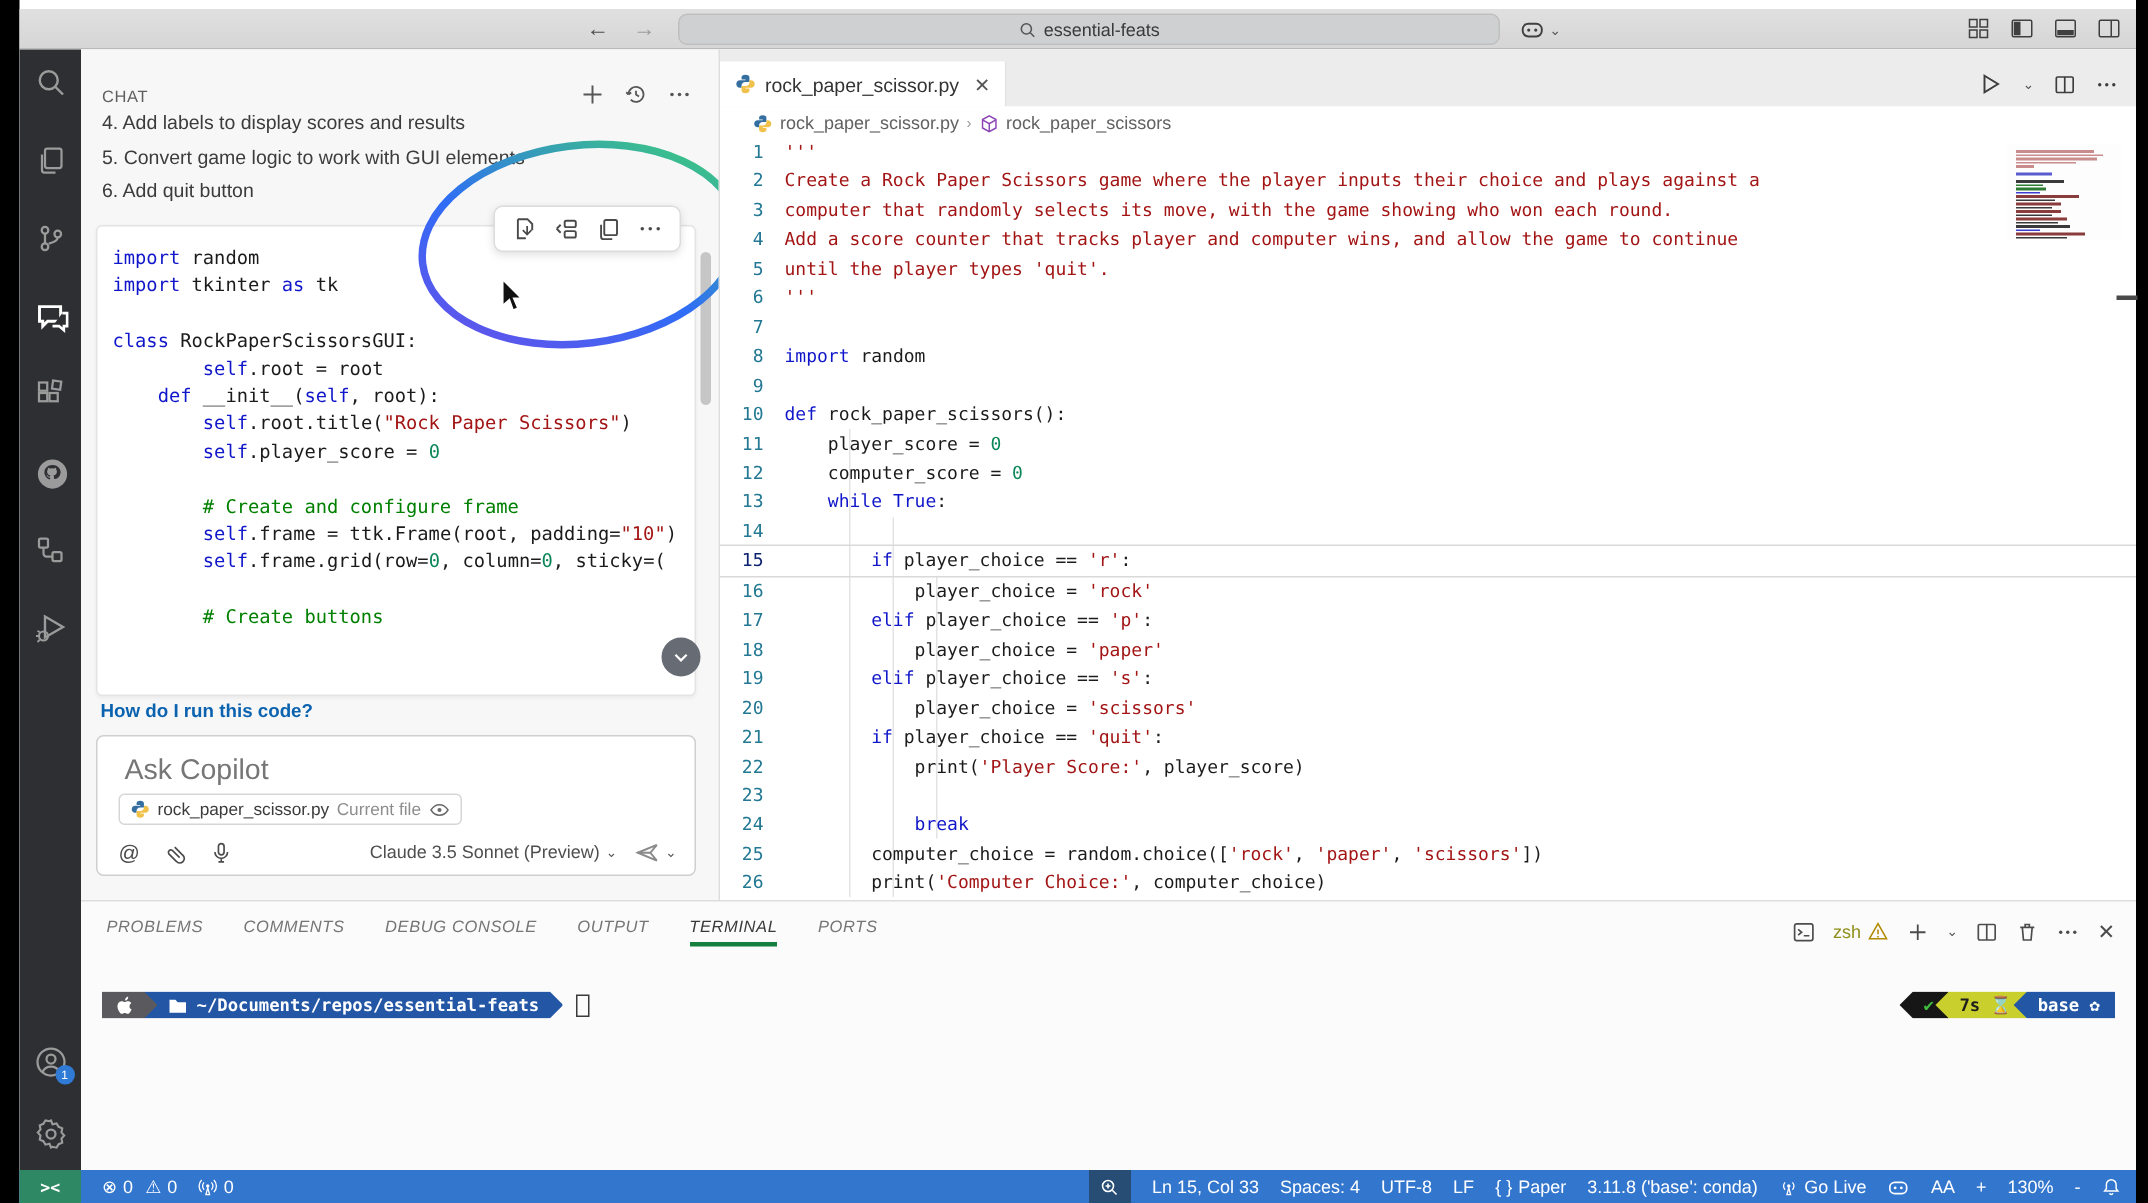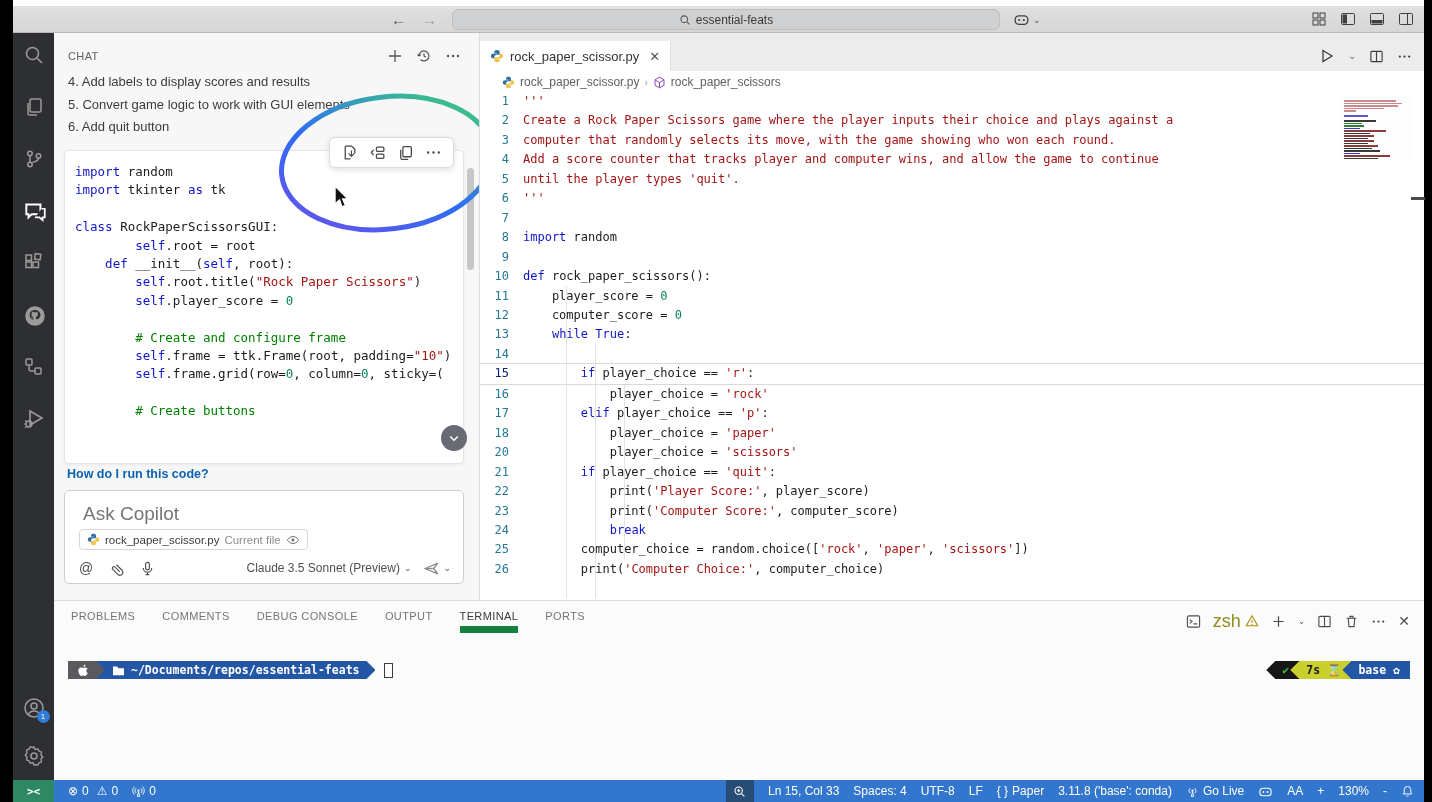--- a/index.html
+++ b/index.html
@@ -27,21 +27,21 @@
     display:flex; flex-direction:column; align-items:center; padding-top:10px; }
   .ab-top { display:flex; flex-direction:column; gap:28px; align-items:center; }
   .ab-bottom { position:absolute; bottom:12px; display:flex; flex-direction:column; gap:24px; align-items:center; }
   .ab-icon { width:24px; height:24px; color:#9b9b9b; position:relative; }
   .ab-icon.active { color:#fff; }
   .ab-badge { position:absolute; right:-4px; bottom:-3px; width:13px; height:13px; border-radius:50%;
     background:#2f7bd6; color:#fff; font-size:8px; display:flex; align-items:center; justify-content:center; }
 
   
   .chat { position:absolute; left:41px; top:0; width:425px; height:567px; background:#f7f7f8; overflow:hidden; }
-  .chat-header { position:absolute; left:0; top:8px; width:100%; height:30px; display:flex; align-items:center; }
+  .chat-header { position:absolute; left:0; top:8px; width:100%; height:30px; display:flex; align-items:flex-end; }
   .chat-title { margin-left:14px; font-size:11px; color:#5f5f5f; letter-spacing:.4px; }
   .chat-header-icons { position:absolute; right:18px; display:flex; gap:13px; color:#565656; }
   .chat-steps { position:absolute; left:14px; top:38px; font-size:13px; color:#3c3c3c; }
   .step { line-height:22.5px; }
   .chat-codecard { position:absolute; left:10px; top:117px; width:400px; height:314px; background:#fff;
     border:1px solid #e4e4e4; border-radius:4px; box-shadow:0 1px 3px rgba(0,0,0,.06); overflow:hidden;
     padding:12px 0 0 10px; }
   .cline { font:12.5px "DejaVu Sans Mono",monospace; line-height:18.4px; white-space:pre; }
   .chat-scrollbar { position:absolute; left:413px; top:135px; width:7px; height:102px; background:#c6c6c6; border-radius:4px; }
   .float-toolbar { position:absolute; left:275px; top:104px; width:125px; height:31px; background:#fff;
@@ -81,24 +81,24 @@
   .eline.current .ln { color:#0b216f; }
   .tk-d { color:#1b1b1b; } .tk-k { color:#1016c9; } .tk-s { color:#a31515; } .tk-c { color:#008000; } .tk-n { color:#098658; }
   .iguide { position:absolute; width:1px; background:#e3e3e3; }
   .minimap { position:absolute; left:858px; top:63px; width:76px; height:64px; background:#fdfdfd; }
   .ruler-dash { position:absolute; left:931px; top:164px; width:14px; height:3px; background:#4a4a4a; }
 
   
   .panel { position:absolute; left:41px; top:567px; width:1370px; height:180px; background:#fbfbfc; border-top:1px solid #ddd; }
   .panel-header { position:absolute; left:0; top:0; width:100%; height:40px; display:flex; align-items:center; }
   #panel-tabs { display:flex; gap:27px; margin-left:17px; }
-  .ptab { font-size:11px; letter-spacing:.4px; color:#757575; padding-bottom:4px; }
-  .ptab.active { color:#3a3a3a; border-bottom:7px solid #15803d; }
+  .ptab { font-size:11px; letter-spacing:.4px; color:#757575; padding-bottom:4px;font-style:italic; }
+  .ptab.active { color:#3a3a3a; border-bottom:3px solid #15803d; }
   .panel-actions { position:absolute; right:14px; display:flex; align-items:center; gap:12px; color:#4c4c4c; }
-  .zsh-label { font-size:18px; color:#8f8f1a; display:flex; align-items:center; gap:4px; }
+  .zsh-label { font-size:12px; color:#8f8f1a; display:flex; align-items:center; gap:4px; }
   .warn-tri { color:#b08a00; }
   .term-row { position:absolute; left:14px; top:60px; right:14px; height:18px; display:flex; align-items:center; }
   .seg { display:flex; align-items:center; height:18px; font:bold 11.5px "DejaVu Sans Mono",monospace; color:#fff; position:relative; }
   .seg-gray { background:#5a5a5e; padding:0 16px 0 10px; z-index:2;
     clip-path:polygon(0 0,calc(100% - 9px) 0,100% 50%,calc(100% - 9px) 100%,0 100%); }
   .seg-blue-l { background:#2357a6; padding:0 16px; margin-left:-9px; z-index:1;
     clip-path:polygon(0 0,calc(100% - 9px) 0,100% 50%,calc(100% - 9px) 100%,0 100%); }
   .term-cursor { width:9px; height:15px; border:1.5px solid #3a3a3a; margin-left:9px; }
   .rprompt { margin-left:auto; display:flex; }
   .seg-black { background:#161616; padding:0 10px 0 16px; z-index:1;
@@ -429,24 +429,25 @@
           <div class="eline"><span class="ln">9</span><span class="lc">&nbsp;</span></div>
           <div class="eline"><span class="ln">10</span><span class="lc"><span class="tk-k">def</span><span class="tk-d"> rock_paper_scissors():</span></span></div>
           <div class="eline"><span class="ln">11</span><span class="lc"><span class="tk-d">    player_score = </span><span class="tk-n">0</span></span></div>
           <div class="eline"><span class="ln">12</span><span class="lc"><span class="tk-d">    computer_score = </span><span class="tk-n">0</span></span></div>
           <div class="eline"><span class="ln">13</span><span class="lc"><span class="tk-d">    </span><span class="tk-k">while</span><span class="tk-d"> </span><span class="tk-k">True</span><span class="tk-d">:</span></span></div>
           <div class="eline"><span class="ln">14</span></div>
           <div class="eline current"><span class="ln">15</span><span class="lc"><span class="tk-d">        </span><span class="tk-k">if</span><span class="tk-d"> player_choice == </span><span class="tk-s">'r'</span><span class="tk-d">:</span></span></div>
           <div class="eline"><span class="ln">16</span><span class="lc"><span class="tk-d">            player_choice = </span><span class="tk-s">'rock'</span></span></div>
           <div class="eline"><span class="ln">17</span><span class="lc"><span class="tk-d">        </span><span class="tk-k">elif</span><span class="tk-d"> player_choice == </span><span class="tk-s">'p'</span><span class="tk-d">:</span></span></div>
           <div class="eline"><span class="ln">18</span><span class="lc"><span class="tk-d">            player_choice = </span><span class="tk-s">'paper'</span></span></div>
+          <div class="eline"><span class="ln">19</span><span class="lc"><span class="tk-d">        </span><span class="tk-k">elif</span><span class="tk-d"> player_choice == </span><span class="tk-s">'s'</span><span class="tk-d">:</span></span></div>
           <div class="eline"><span class="ln">20</span><span class="lc"><span class="tk-d">            player_choice = </span><span class="tk-s">'scissors'</span></span></div>
           <div class="eline"><span class="ln">21</span><span class="lc"><span class="tk-d">        </span><span class="tk-k">if</span><span class="tk-d"> player_choice == </span><span class="tk-s">'quit'</span><span class="tk-d">:</span></span></div>
           <div class="eline"><span class="ln">22</span><span class="lc"><span class="tk-d">            print(</span><span class="tk-s">'Player Score:'</span><span class="tk-d">, player_score)</span></span></div>
-          <div class="eline"><span class="ln">23</span><span class="lc"><span class="tk-d">            print(</span><span class="tk-s">'Computer Score:'</span><span class="tk-d">, computer_score)</span></span></div>
+          <div class="eline"><span class="ln">23</span></div>
           <div class="eline"><span class="ln">24</span><span class="lc"><span class="tk-d">            </span><span class="tk-k">break</span></span></div>
           <div class="eline"><span class="ln">25</span><span class="lc"><span class="tk-d">        computer_choice = random.choice([</span><span class="tk-s">'rock'</span><span class="tk-d">, </span><span class="tk-s">'paper'</span><span class="tk-d">, </span><span class="tk-s">'scissors'</span><span class="tk-d">])</span></span></div>
           <div class="eline"><span class="ln">26</span><span class="lc"><span class="tk-d">        print(</span><span class="tk-s">'Computer Choice:'</span><span class="tk-d">, computer_choice)</span></span></div>
         </div>
 
       <div class="minimap">
           <div id="minimap-lines" style="padding-top:3px;">
             <div style="height:1.5px;margin:1px 0 0 6px;width:52px;background:#c98b8b"></div>
             <div style="height:1.5px;margin:1px 0 0 6px;width:58px;background:#c98b8b"></div>
             <div style="height:1.5px;margin:1px 0 0 6px;width:54px;background:#c98b8b"></div>

